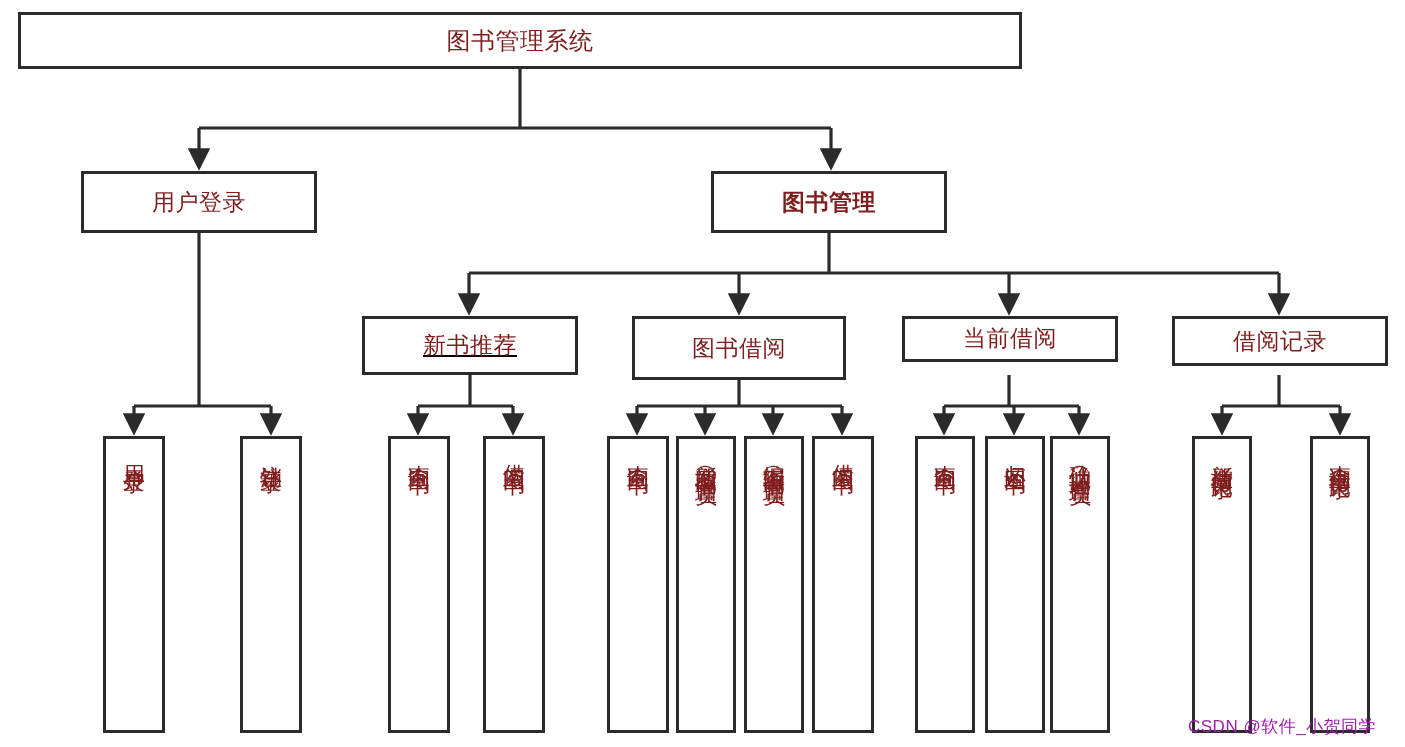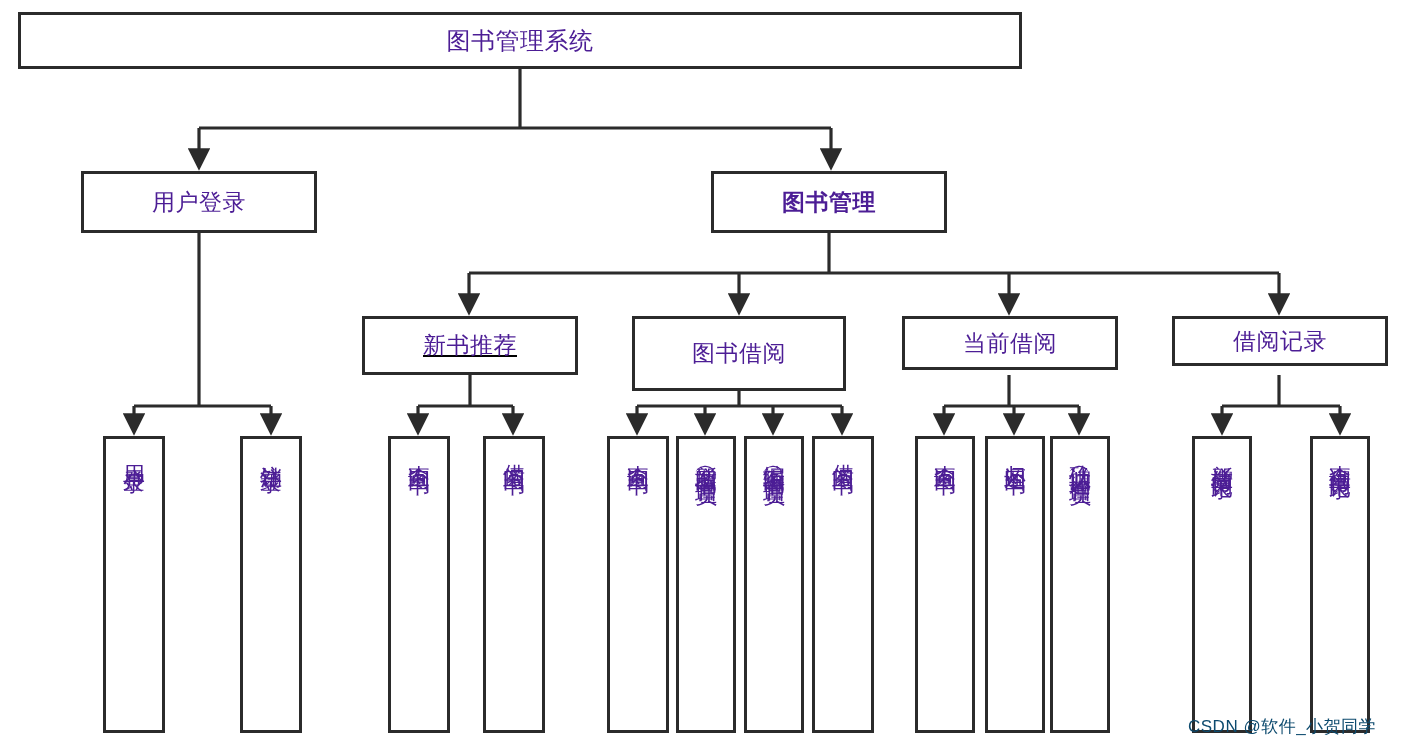--- a/index.html
+++ b/index.html
@@ -31,21 +31,21 @@
     position: absolute;
     box-sizing: border-box;
     background: #ffffff;
     border: 3px solid #2b2b2b;
     display: flex;
     align-items: center;
     justify-content: center;
     z-index: 3;
   }
   .node .label {
-    color: #4c1d95;
+    color: #7f1d1d;
     font-size: 23px;
     line-height: 1.08;
     letter-spacing: 0.5px;
     white-space: nowrap;
   }
   .node.root .label { font-size: 24px; }
   .node.vert {
     align-items: flex-start;
     padding-top: 8px;
   }
@@ -55,21 +55,21 @@
     font-size: 22px;
     letter-spacing: 3px;
     line-height: 1.0;
     white-space: nowrap;
   }
   .watermark {
     position: absolute;
     left: 1188px;
     top: 715px;
     font-size: 17px;
-    color: #0c4a6e;
+    color: #a21caf;
     letter-spacing: 0.5px;
     z-index: 6;
     white-space: nowrap;
   }
 </style>
 </head>
 <body>
 
 <div id="canvas">
 
@@ -130,24 +130,24 @@
   <div class="node" style="left:81px; top:171px; width:236px; height:62px;">
     <span class="label">用户登录</span>
   </div>
   <div class="node" style="left:711px; top:171px; width:236px; height:62px;font-weight:bold;">
     <span class="label">图书管理</span>
   </div>
 
   <div class="node" style="left:362px; top:316px; width:216px; height:59px;text-decoration:underline;">
     <span class="label">新书推荐</span>
   </div>
-  <div class="node" style="left:632px; top:316px; width:214px; height:75px;">
+  <div class="node" style="left:632px; top:316px; width:214px; height:64px;">
     <span class="label">图书借阅</span>
   </div>
-  <div class="node" style="left:902px; top:316px; width:216px; height:54px;">
+  <div class="node" style="left:902px; top:316px; width:216px; height:46px;font-family:Liberation Serif, serif;">
     <span class="label">当前借阅</span>
   </div>
   <div class="node" style="left:1172px; top:316px; width:216px; height:50px;">
     <span class="label">借阅记录</span>
   </div>
 
   <div class="node vert" style="left:103px; top:436px; width:62px; height:297px;">
     <span class="label">用户登录</span>
   </div>
   <div class="node vert" style="left:240px; top:436px; width:62px; height:297px;">

